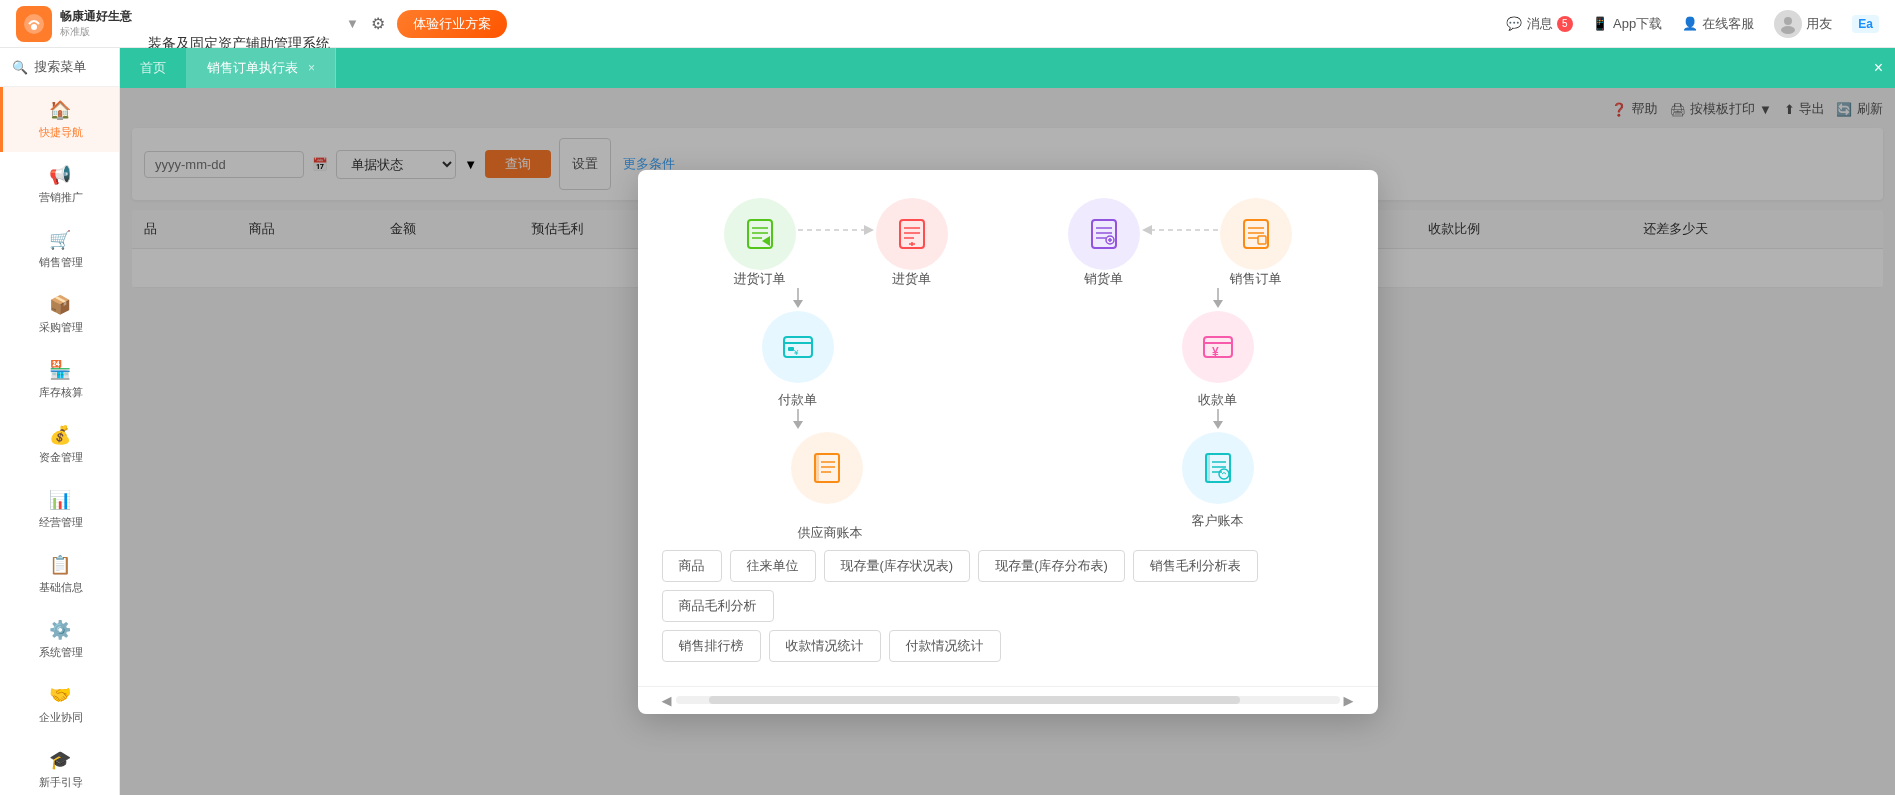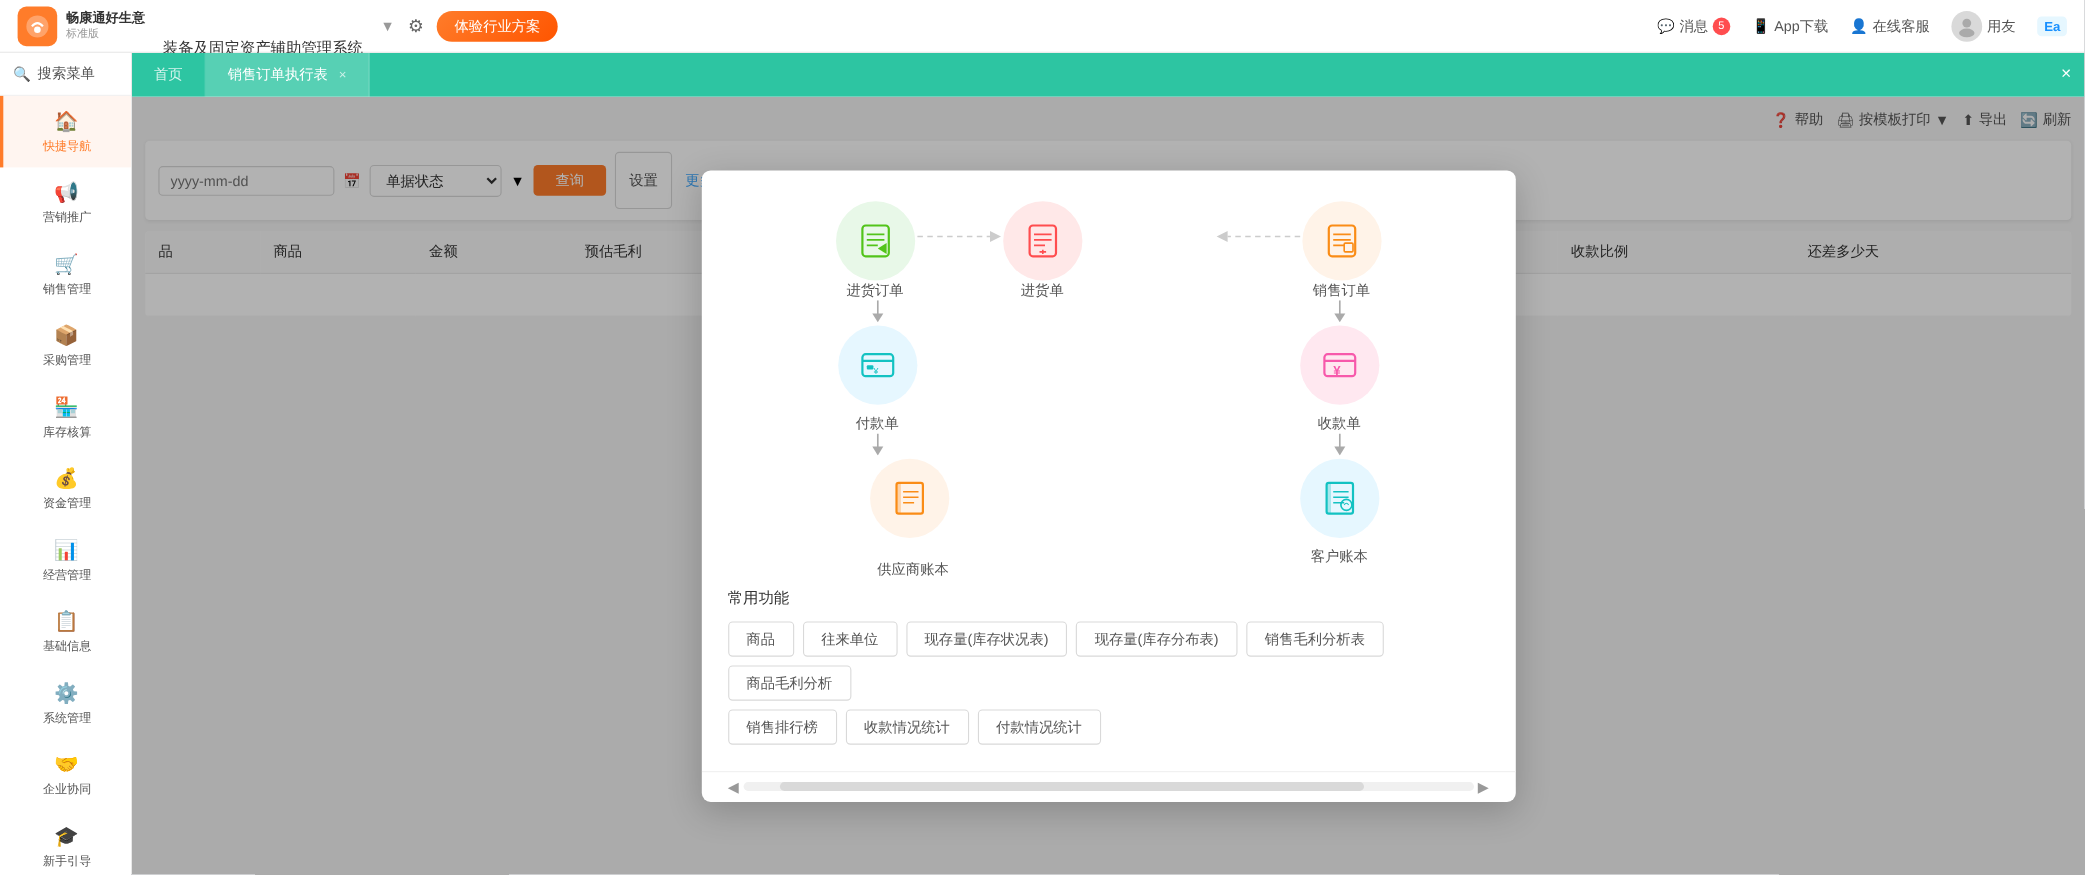--- a/index.html
+++ b/index.html
@@ -395,20 +395,34 @@
                       <line x1="10" y1="17" x2="26" y2="17" stroke="#ff4d4f" stroke-width="1.5"></line>
                       <line x1="10" y1="22" x2="20" y2="22" stroke="#ff4d4f" stroke-width="1.5"></line>
                       <path d="M18 26 L18 30 M15 28 L21 28" fill="none" stroke="#ff4d4f" stroke-width="1.5"></path>
                     </svg>
                 </div>
                 <span class="wf-label">进货单</span>
               </div>
 
               <div style="width:120px;"></div>
 
+              <div class="vertical-section">
+                <div class="wf-circle purple">
+                  <svg width="36" height="36" viewBox="0 0 36 36">
+                      <rect x="6" y="4" width="24" height="28" rx="3" fill="none" stroke="#9254de" stroke-width="2"></rect>
+                      <line x1="10" y1="12" x2="26" y2="12" stroke="#9254de" stroke-width="1.5"></line>
+                      <line x1="10" y1="17" x2="26" y2="17" stroke="#9254de" stroke-width="1.5"></line>
+                      <line x1="10" y1="22" x2="20" y2="22" stroke="#9254de" stroke-width="1.5"></line>
+                      <circle cx="24" cy="24" r="4" fill="none" stroke="#9254de" stroke-width="1.5"></circle>
+                      <line x1="22" y1="24" x2="26" y2="24" stroke="#9254de" stroke-width="1.5"></line>
+                      <line x1="24" y1="22" x2="24" y2="26" stroke="#9254de" stroke-width="1.5"></line>
+                    </svg>
+                </div>
+                <span class="wf-label">销货单</span>
+              </div>
 
               <div style="display:flex;align-items:center;margin-top:22px;width:80px;transform:scaleX(-1);">
                 <svg width="80" height="20" viewBox="0 0 80 20">
                     <line x1="2" y1="10" x2="68" y2="10" stroke="#ccc" stroke-width="1.5" stroke-dasharray="5,4"></line>
                     <polygon points="68,5 78,10 68,15" fill="#ccc"></polygon>
                   </svg>
               </div>
 
               <div class="vertical-section">
                 <div class="wf-circle orange">
@@ -520,21 +534,20 @@
                       <line x1="12" y1="22" x2="22" y2="22" stroke="#13c2c2" stroke-width="1.5"></line>
                       <circle cx="24" cy="24" r="5" fill="none" stroke="#13c2c2" stroke-width="1.5"></circle>
                       <path d="M22 24 Q24 21 26 24" stroke="#13c2c2" stroke-width="1" fill="none"></path>
                     </svg>
                 </div>
                 <span class="wf-label">客户账本</span>
               </div>
             </div>
 
             <div class="common-functions">
-              <div class="cf-title">常用功能</div>
               <div class="cf-btns">
                 <button class="cf-btn">商品</button>
                 <button class="cf-btn">往来单位</button>
                 <button class="cf-btn">现存量(库存状况表)</button>
                 <button class="cf-btn">现存量(库存分布表)</button>
                 <button class="cf-btn">销售毛利分析表</button>
                 <button class="cf-btn">商品毛利分析</button>
               </div>
               <div class="cf-btns">
                 <button class="cf-btn">销售排行榜</button>

